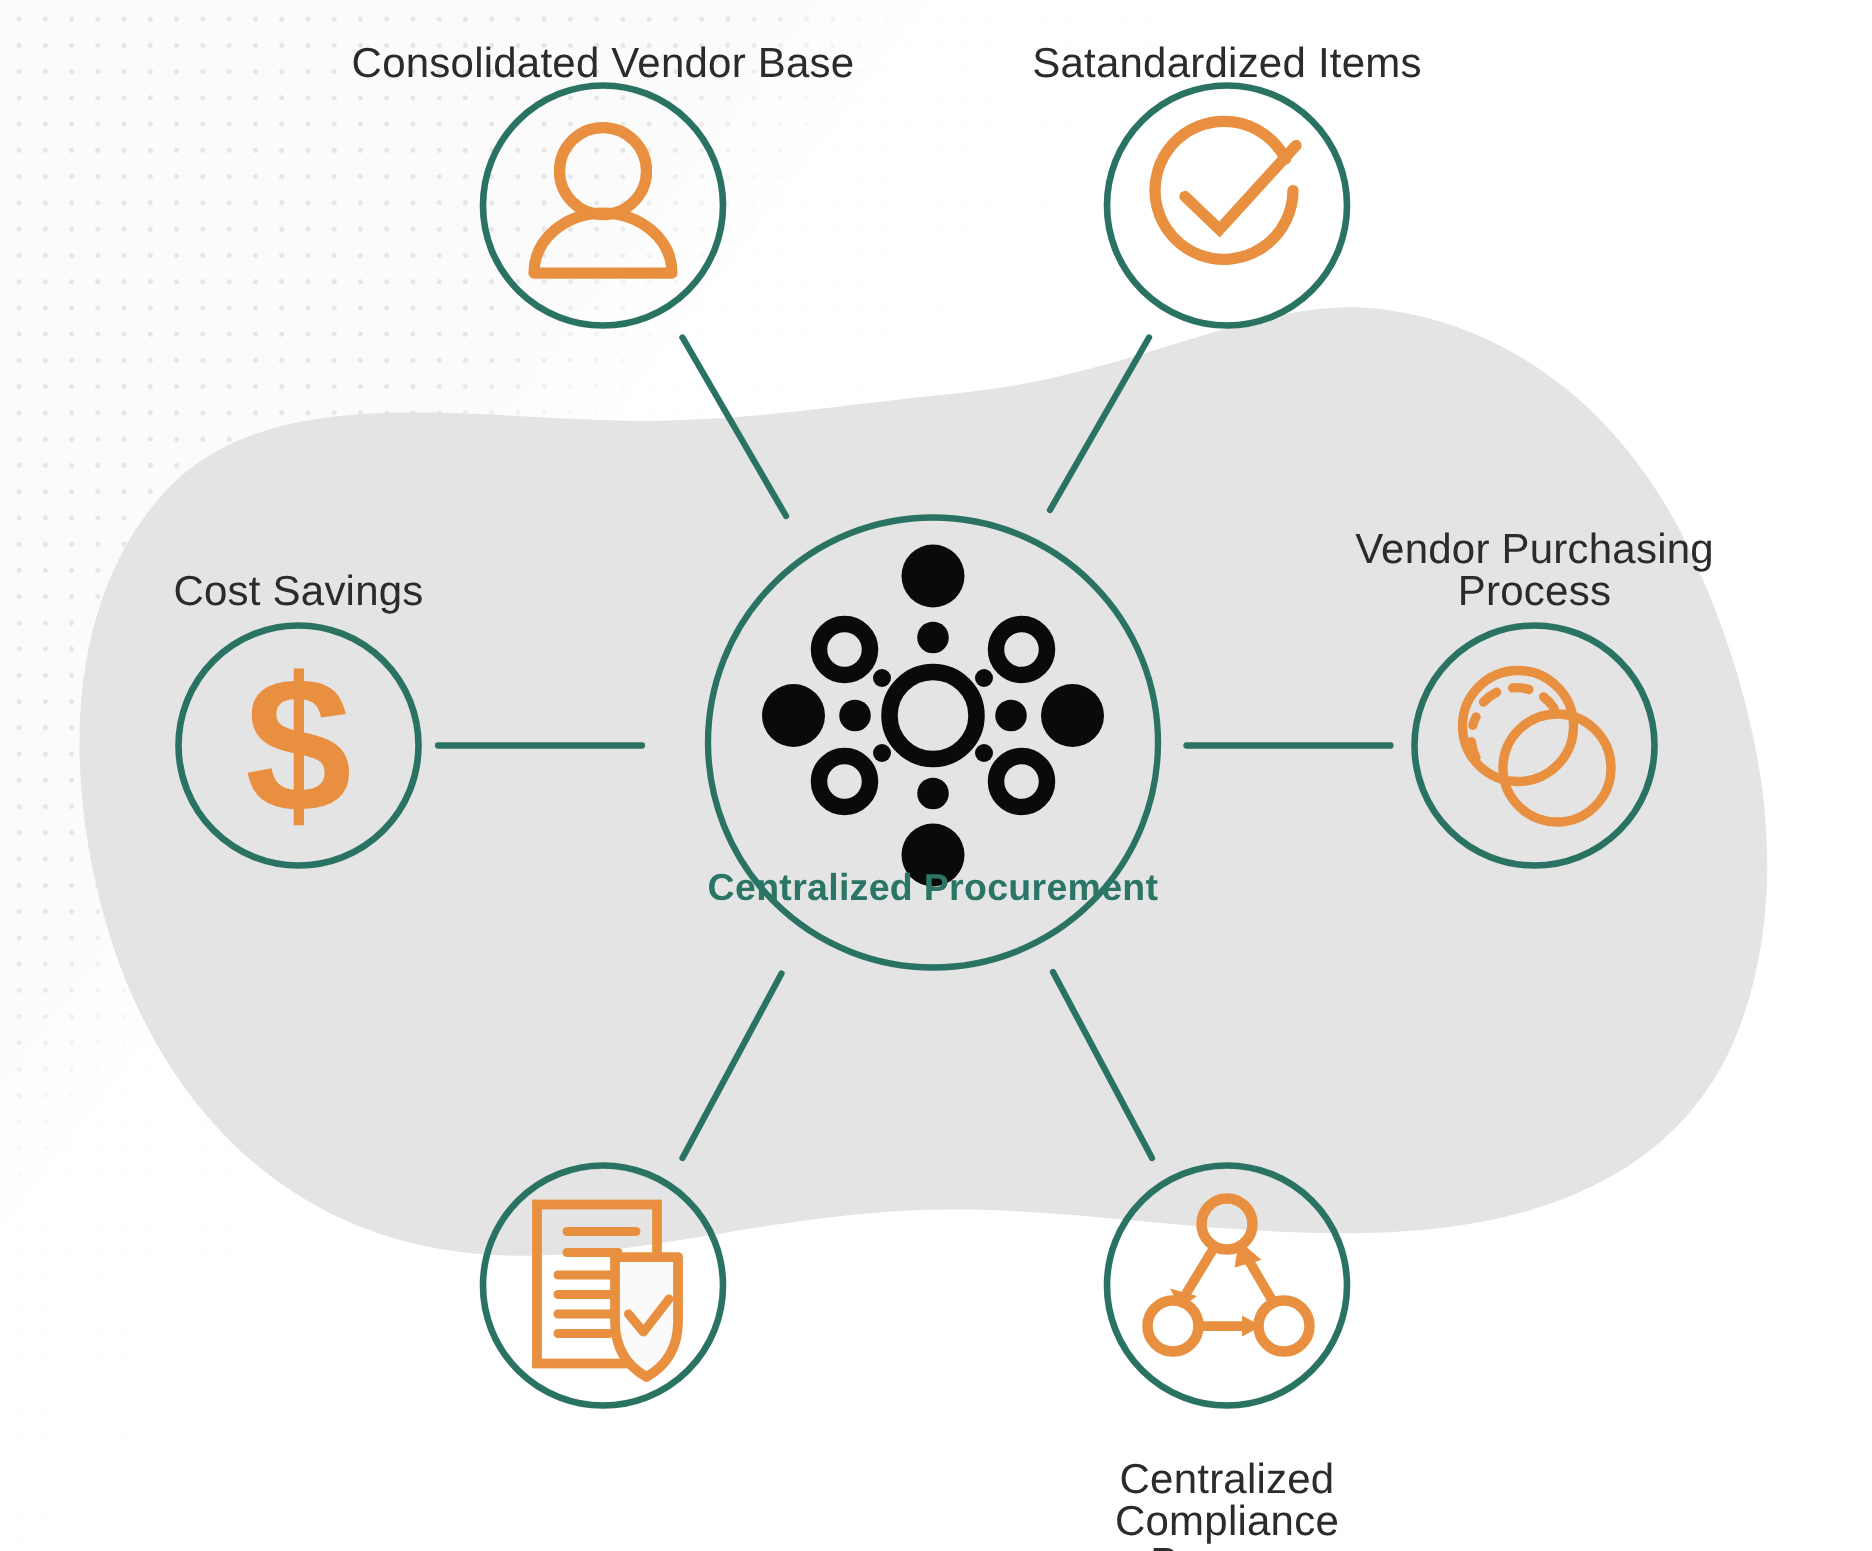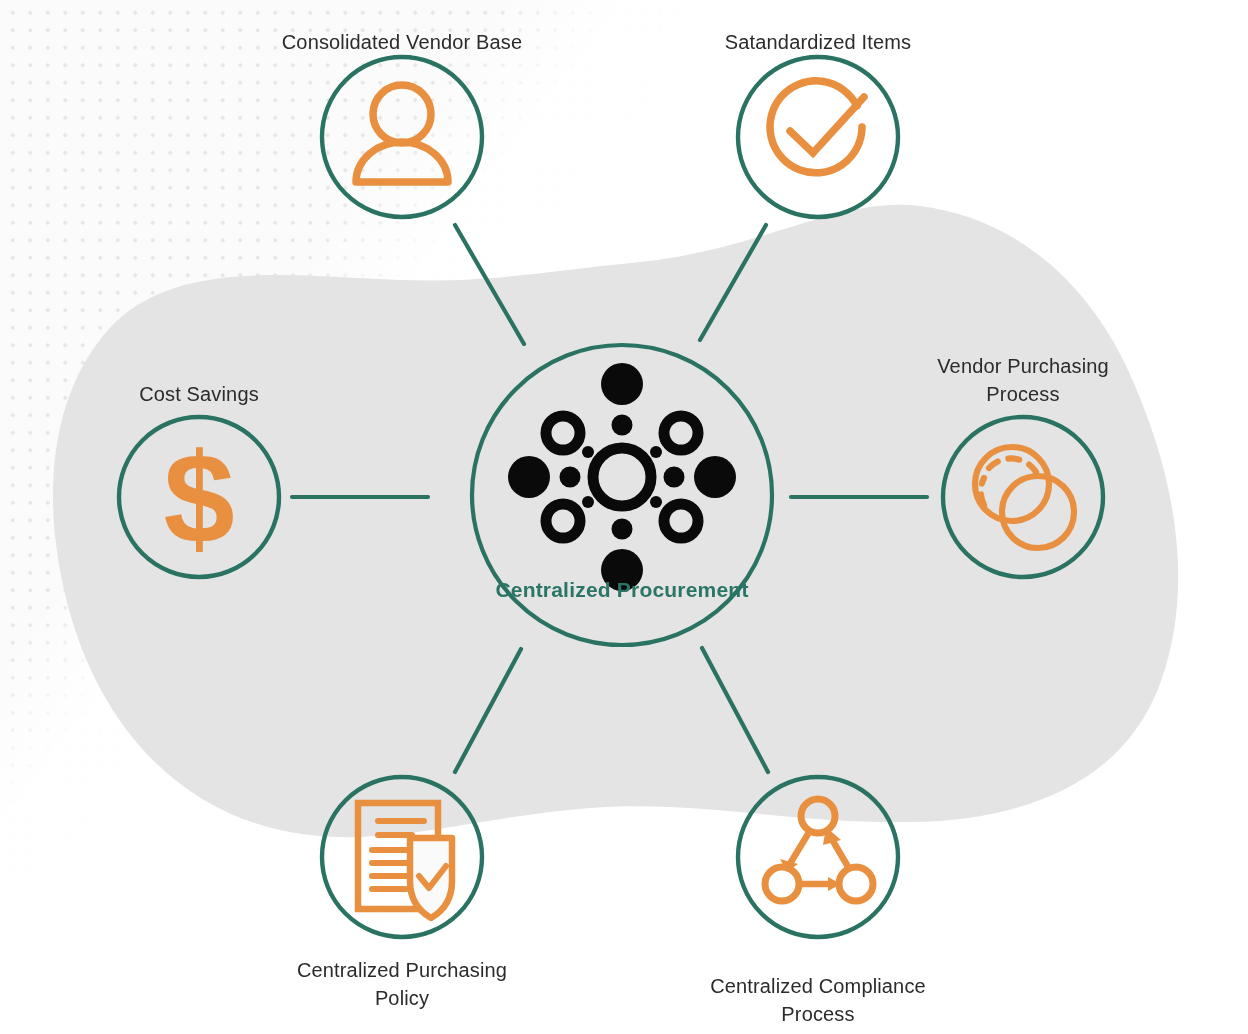--- a/index.html
+++ b/index.html
@@ -74,32 +74,32 @@
   
   .diagram-svg {
     position: absolute;
     left: 0;
     top: 0;
   }
 
   .node-label {
     position: absolute;
     color: #2b2b2b;
-    font-size: 20px;
+    font-size: 28px;
     line-height: 28px;
     letter-spacing: 0.15px;
     text-align: center;
     white-space: pre-line;
     font-family: "Liberation Sans", sans-serif;
   }
 
   .center-caption {
     position: absolute;
     color: #2a7566;
-    font-size: 21px;
+    font-size: 25px;
     font-weight: bold;
     letter-spacing: 0.2px;
     text-align: center;
     width: 320px;
     left: 462px;
     top: 578px;
   }
 </style>
 </head>
 <body>
@@ -247,19 +247,17 @@
 
   <div class="node-label" style="left:202px; top:28px; width:400px;">Consolidated Vendor Base</div>
 
   <div class="node-label" style="left:49px; top:380px; width:300px;">Cost Savings</div>
 
   <div class="node-label" style="left:618px; top:28px; width:400px;">Satandardized Items</div>
 
   <div class="node-label" style="left:873px; top:352px; width:300px;">Vendor Purchasing
 Process</div>
 
-  <div class="node-label" style="left:252px; top:956px; width:300px;">Centralized Purchasing
-Policy</div>
 
   <div class="node-label" style="left:668px; top:956px; width:300px;margin-top:16px;">Centralized Compliance
 Process</div>
 
 </div>
 
 </body></html>

